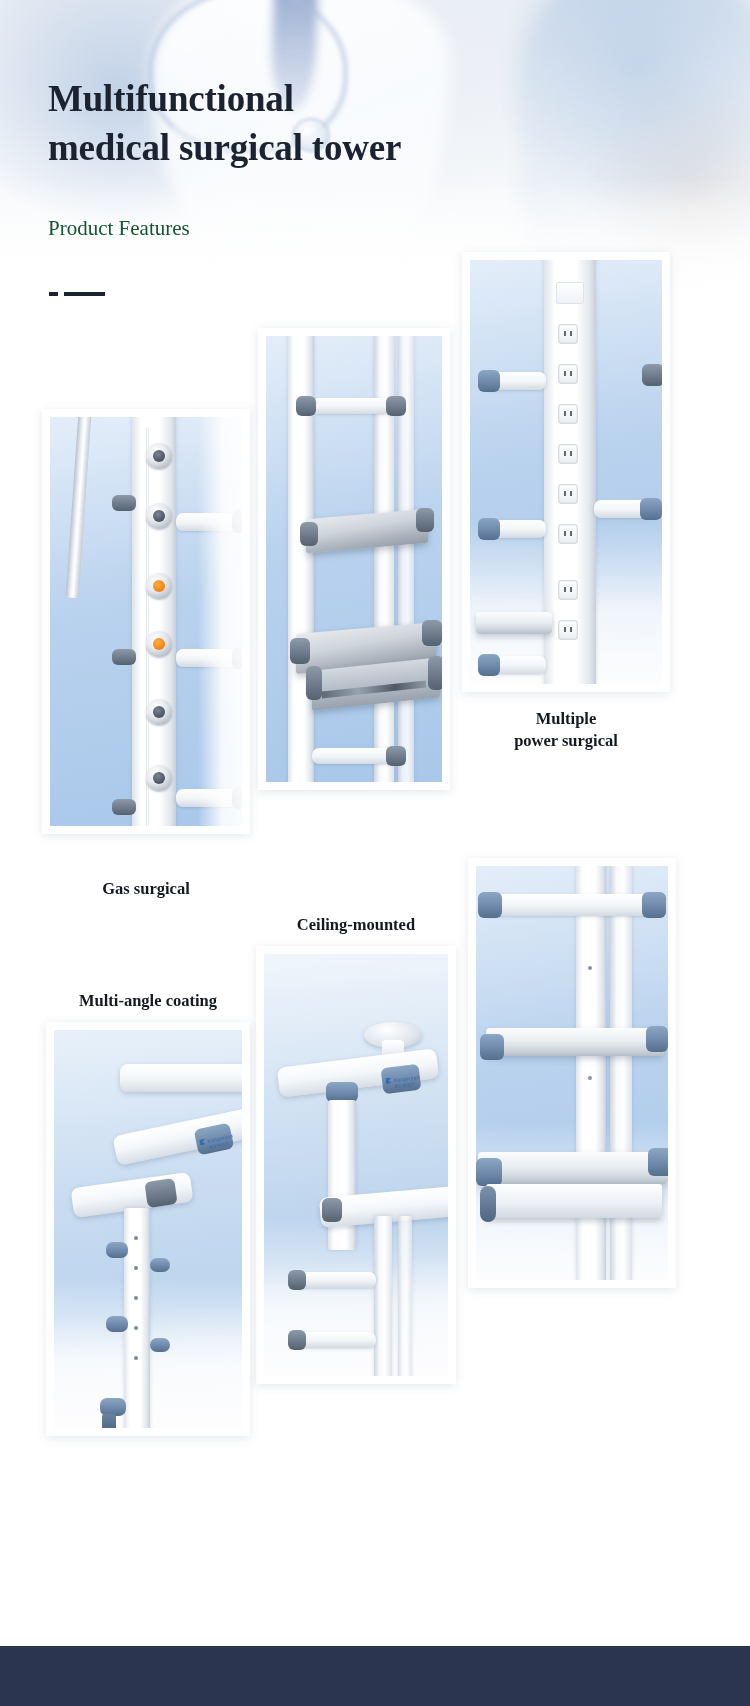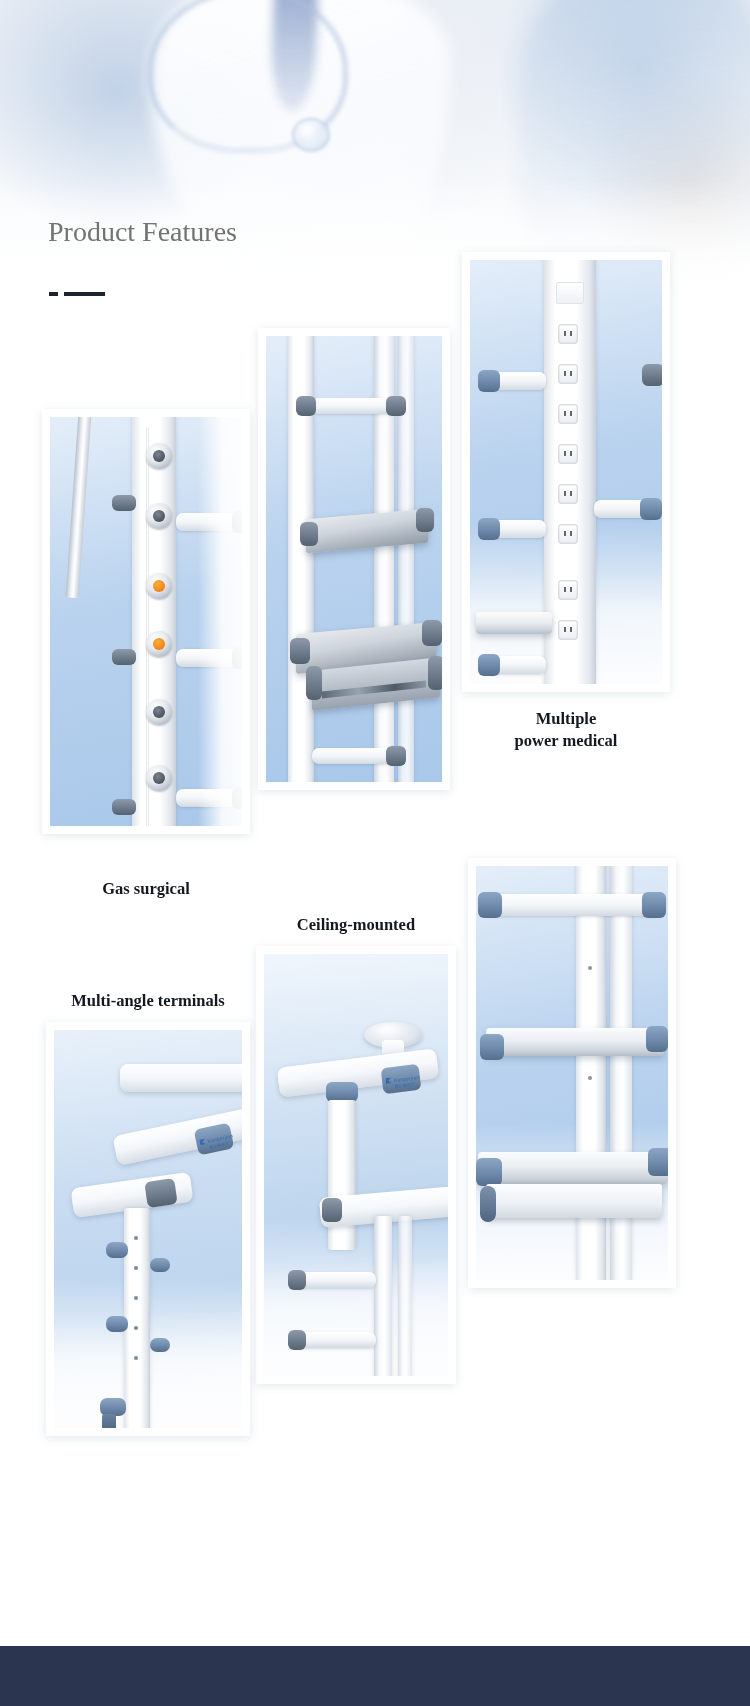--- a/index.html
+++ b/index.html
@@ -97,23 +97,23 @@
     width: 560px;
     font-size: 37px;
     font-weight: 700;
     line-height: 1.32;
     color: #1b2230;
     letter-spacing: -0.2px;
   }
   .hero-subtitle {
     position: absolute;
     left: 48px; top: 216px;
-    font-size: 28px;
+    font-size: 21px;
     font-weight: 400;
-    color: #737373;
+    color: #14532d;
   }
   .hero-divider {
     position: absolute;
     left: 49px; top: 292px;
     display: flex;
     align-items: center;
     gap: 6px;
   }
   .hero-divider .dash-short {
     display: block;
@@ -287,20 +287,24 @@
   <div class="hero">
     <div class="hero-photo">
       <div class="hero-person-r"></div>
       <div class="hero-coat"></div>
       <div class="hero-tie"></div>
       <div class="hero-steth"></div>
       <div class="hero-steth-head"></div>
     </div>
     <div class="hero-fade"></div>
 
+    <h1 class="hero-title">
+      <span>Multifunctional</span><br>
+      <span>medical surgical tower</span>
+    </h1>
 
     <h2 class="hero-subtitle">Product Features</h2>
 
     <div class="hero-divider">
       <span class="dash-short"></span>
       <span class="dash-long"></span>
     </div>
   </div>
 
   <div class="card" style="left:42px; top:409px; width:208px; height:425px;">
@@ -403,21 +407,21 @@
       <div class="cap-blue" style="left:8px; top:394px; width:22px; height:22px;"></div>
 
       <div class="rail" style="left:124px; top:240px; width:62px; height:18px;"></div>
       <div class="cap-blue" style="left:170px; top:238px; width:22px; height:22px;"></div>
       <div class="cap-grey" style="left:172px; top:104px; width:22px; height:22px;"></div>
 
       <div class="shelf" style="left:6px; top:352px; width:76px; height:22px;"></div>
     </div>
   </div>
   <div class="caption" style="left:462px; top:708px; width:208px;">Multiple
-power medical</div>
+power surgical</div>
 
   <div class="card" style="left:468px; top:858px; width:208px; height:430px;">
     <div class="card-inner">
       <div class="room-wash"></div>
 
       <div class="column" style="left:100px; top:-8px; width:30px; height:440px;"></div>
       <div class="column narrow" style="left:134px; top:-8px; width:22px; height:440px;"></div>
 
       <div class="rail" style="left:6px; top:28px; width:180px; height:22px;"></div>
       <div class="cap-blue" style="left:2px; top:26px; width:24px; height:26px;"></div>
@@ -497,17 +501,17 @@
       <div class="cap-blue" style="left:52px; top:212px; width:22px; height:16px; border-radius:7px;"></div>
       <div class="cap-blue" style="left:52px; top:286px; width:22px; height:16px; border-radius:7px;"></div>
       <div class="cap-blue" style="left:46px; top:368px; width:26px; height:18px; border-radius:7px;"></div>
       <div class="cap-blue" style="left:96px; top:228px; width:20px; height:14px; border-radius:7px;"></div>
       <div class="cap-blue" style="left:96px; top:308px; width:20px; height:14px; border-radius:7px;"></div>
 
       <div style="position:absolute; left:48px; top:384px; width:14px; height:26px;
                   background:linear-gradient(180deg,#6a82a0,#3f5572); border-radius:3px;"></div>
     </div>
   </div>
-  <div class="caption" style="left:46px; top:990px; width:204px;">Multi-angle terminals</div>
+  <div class="caption" style="left:46px; top:990px; width:204px;">Multi-angle coating</div>
 
   <div class="footer-bar"></div>
 
 </div>
 
 </body></html>

